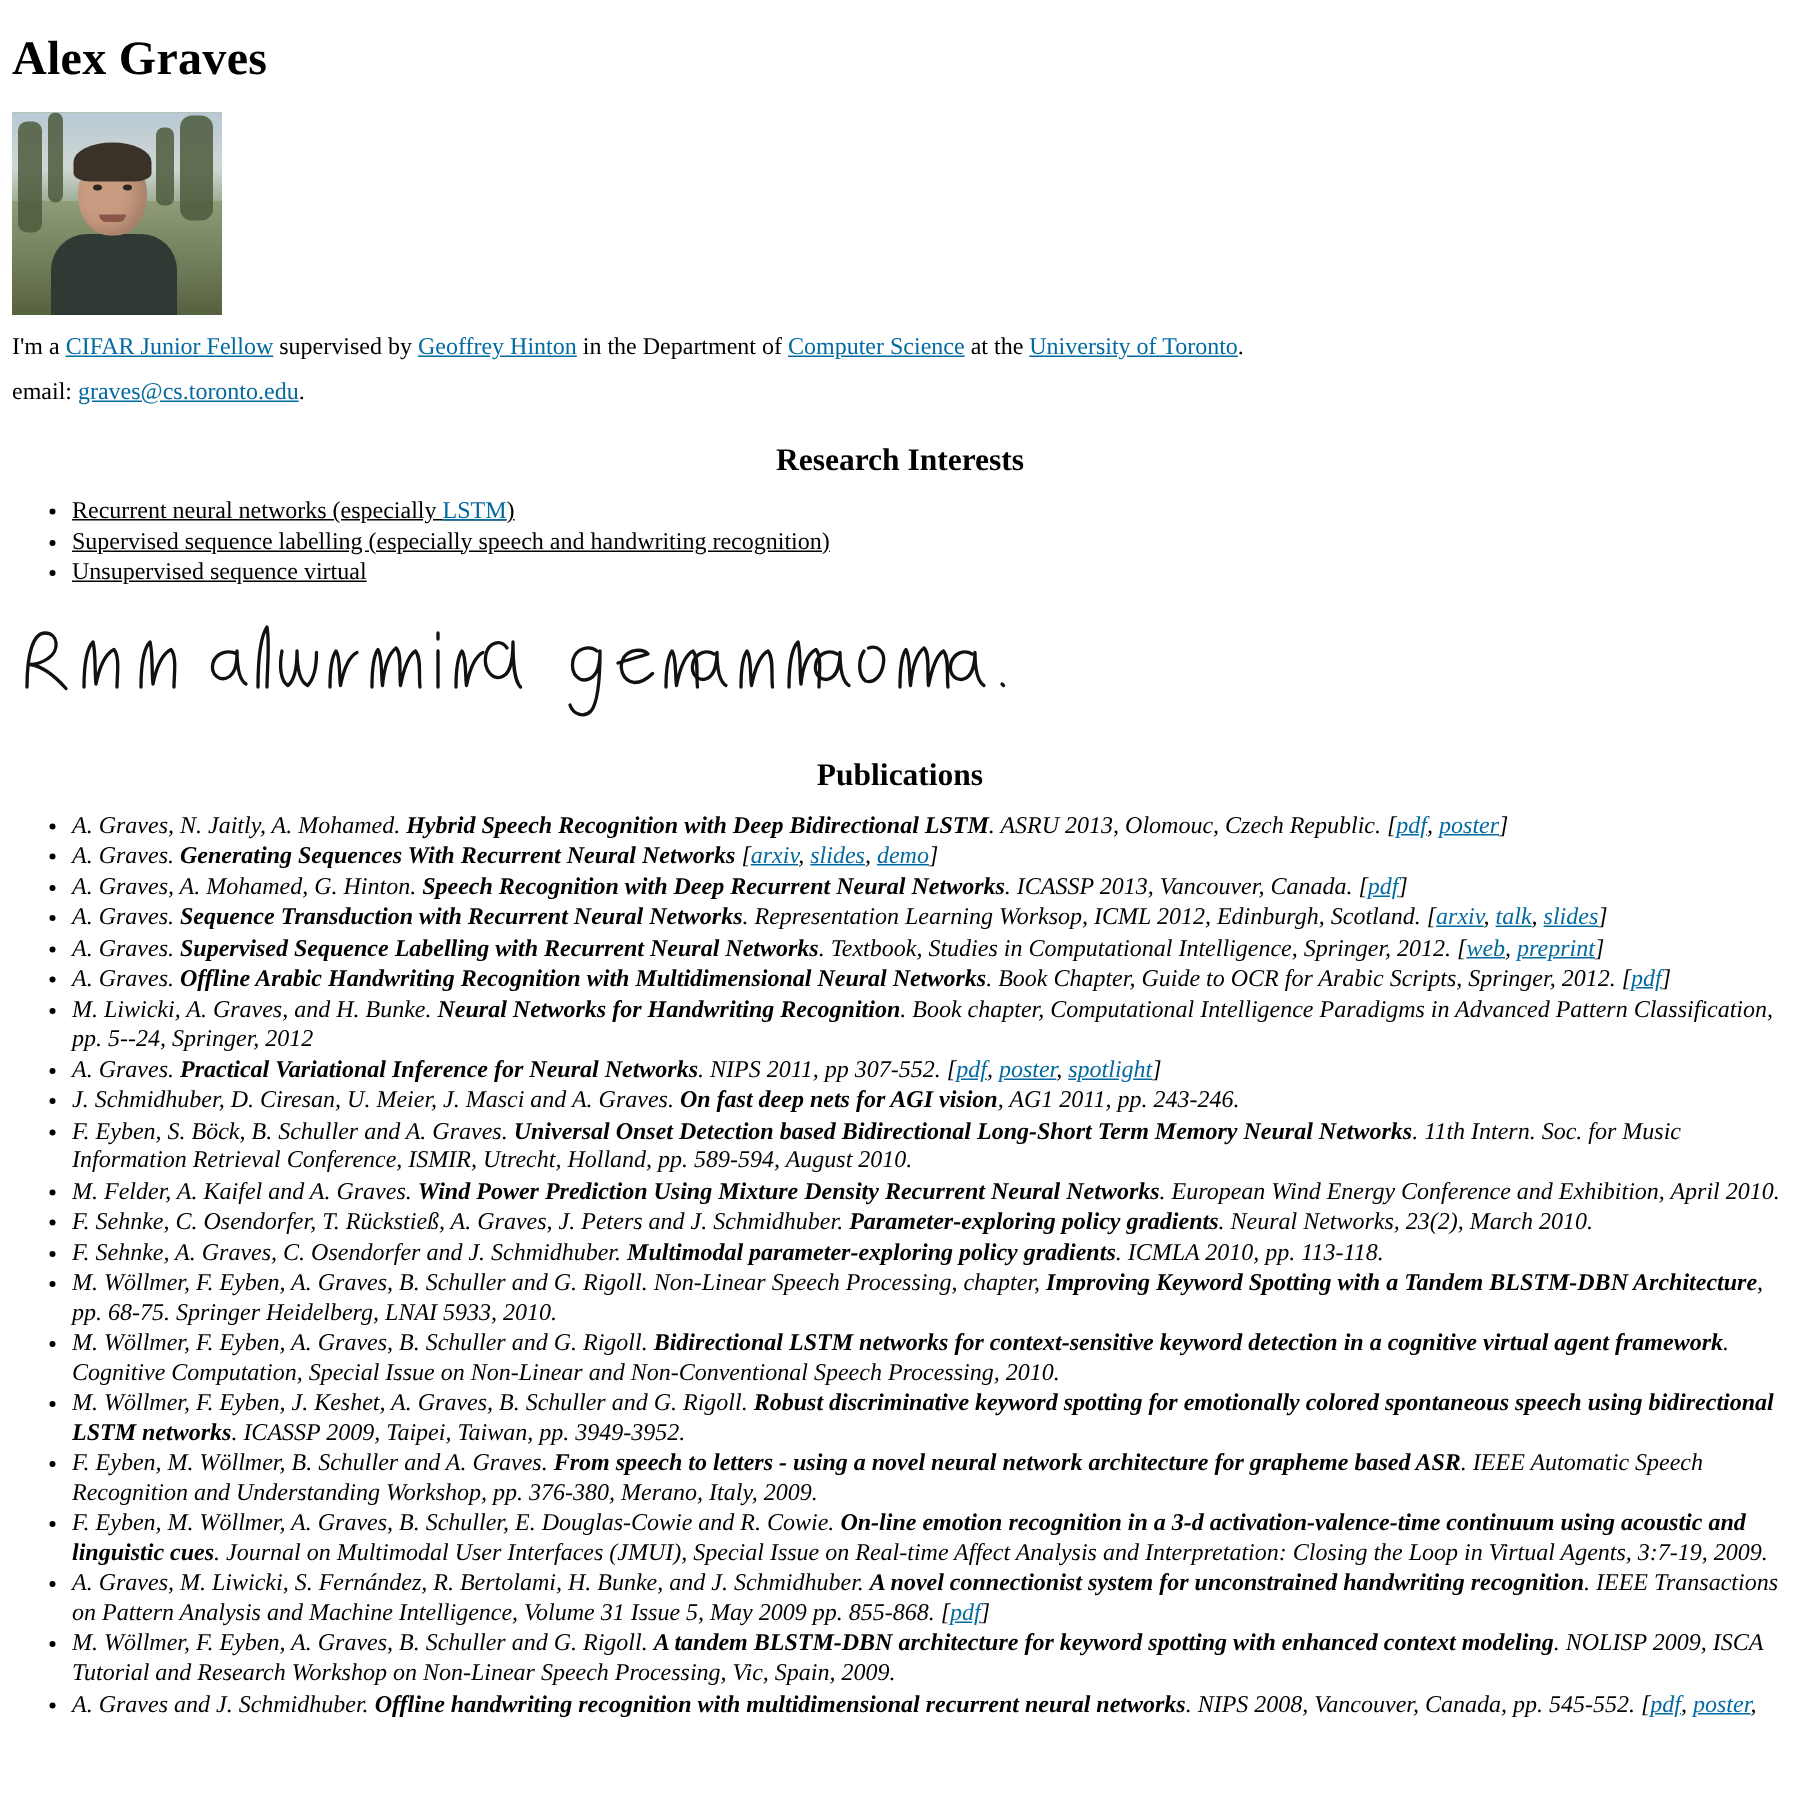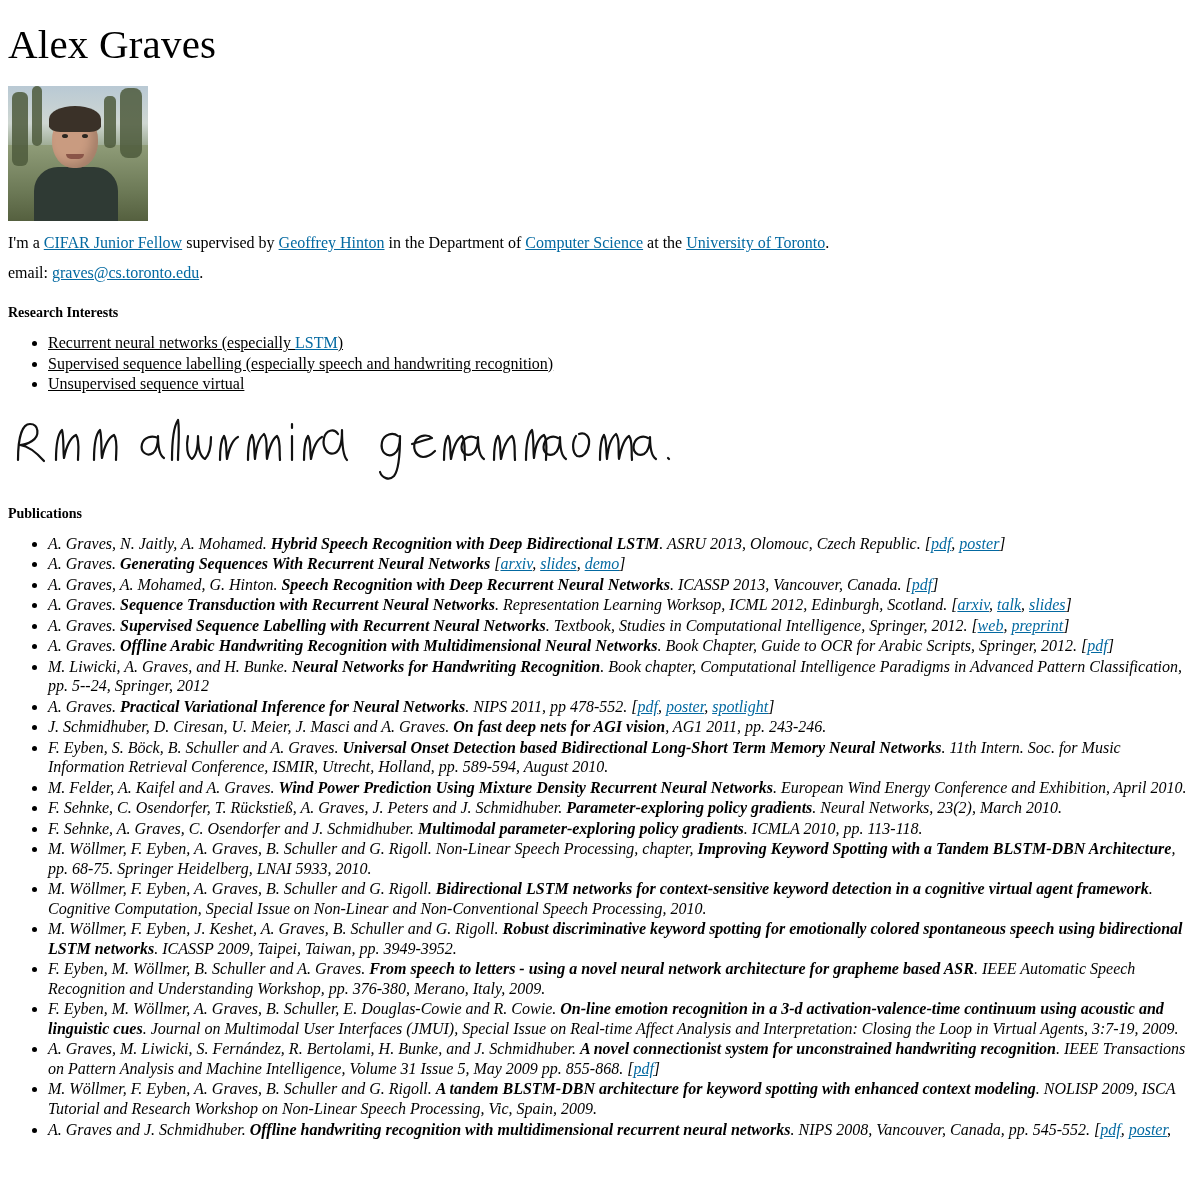--- a/index.html
+++ b/index.html
@@ -14,30 +14,31 @@
     font-size: 16px;
     color: #000000;
     -webkit-font-smoothing: antialiased;
   }
   .page {
     padding: 8px 8px 40px 8px;
     box-sizing: border-box;
   }
   h1.name {
     font-family: "Liberation Serif", serif;
-    font-size: 41px;
-    font-weight: normal;
+    font-size: 32px;
+    font-weight: bold;
     margin: 12px 0 18px 0;
     letter-spacing: 0.2px;
   }
   h2.section {
     font-family: "Liberation Serif", serif;
-    font-size: 14px;
+    font-size: 21px;
     font-weight: bold;
     margin: 22px 0 12px 0;
+    text-align: center;
   }
   a {
     color: #0369a1;
     text-decoration: underline;
   }
   p.line {
     margin: 10px 0;
     font-size: 16px;
     line-height: 1.25;
   }
@@ -215,21 +216,21 @@
   <h2 class="section">Publications</h2>
 
   <ul class="pubs" id="pubs-list">
       <li><span>A. Graves, N. Jaitly, A. Mohamed. </span><span class="b">Hybrid Speech Recognition with Deep Bidirectional LSTM</span><span>. ASRU 2013, Olomouc, Czech Republic. [</span><a href="#">pdf</a><span>, </span><a href="#">poster</a><span>]</span></li>
       <li><span>A. Graves. </span><span class="b">Generating Sequences With Recurrent Neural Networks</span><span> [</span><a href="#">arxiv</a><span>, </span><a href="#">slides</a><span>, </span><a href="#">demo</a><span>]</span></li>
       <li><span>A. Graves, A. Mohamed, G. Hinton. </span><span class="b">Speech Recognition with Deep Recurrent Neural Networks</span><span>. ICASSP 2013, Vancouver, Canada. [</span><a href="#">pdf</a><span>]</span></li>
       <li><span>A. Graves. </span><span class="b">Sequence Transduction with Recurrent Neural Networks</span><span>. Representation Learning Worksop, ICML 2012, Edinburgh, Scotland. [</span><a href="#">arxiv</a><span>, </span><a href="#">talk</a><span>, </span><a href="#">slides</a><span>]</span></li>
       <li><span>A. Graves. </span><span class="b">Supervised Sequence Labelling with Recurrent Neural Networks</span><span>. Textbook, Studies in Computational Intelligence, Springer, 2012. [</span><a href="#">web</a><span>, </span><a href="#">preprint</a><span>]</span></li>
       <li><span>A. Graves. </span><span class="b">Offline Arabic Handwriting Recognition with Multidimensional Neural Networks</span><span>. Book Chapter, Guide to OCR for Arabic Scripts, Springer, 2012. [</span><a href="#">pdf</a><span>]</span></li>
       <li><span>M. Liwicki, A. Graves, and H. Bunke. </span><span class="b">Neural Networks for Handwriting Recognition</span><span>. Book chapter, Computational Intelligence Paradigms in Advanced Pattern Classification, pp. 5--24, Springer, 2012</span></li>
-      <li><span>A. Graves. </span><span class="b">Practical Variational Inference for Neural Networks</span><span>. NIPS 2011, pp 478-552. [</span><a href="#">pdf</a><span>, </span><a href="#">poster</a><span>, </span><a href="#">spotlight</a><span>]</span></li>
+      <li><span>A. Graves. </span><span class="b">Practical Variational Inference for Neural Networks</span><span>. NIPS 2011, pp 307-552. [</span><a href="#">pdf</a><span>, </span><a href="#">poster</a><span>, </span><a href="#">spotlight</a><span>]</span></li>
       <li><span>J. Schmidhuber, D. Ciresan, U. Meier, J. Masci and A. Graves. </span><span class="b">On fast deep nets for AGI vision</span><span>, AG1 2011, pp. 243-246.</span></li>
       <li><span>F. Eyben, S. Böck, B. Schuller and A. Graves. </span><span class="b">Universal Onset Detection based Bidirectional Long-Short Term Memory Neural Networks</span><span>. 11th Intern. Soc. for Music Information Retrieval Conference, ISMIR, Utrecht, Holland, pp. 589-594, August 2010.</span></li>
       <li><span>M. Felder, A. Kaifel and A. Graves. </span><span class="b">Wind Power Prediction Using Mixture Density Recurrent Neural Networks</span><span>. European Wind Energy Conference and Exhibition, April 2010.</span></li>
       <li><span>F. Sehnke, C. Osendorfer, T. Rückstieß, A. Graves, J. Peters and J. Schmidhuber. </span><span class="b">Parameter-exploring policy gradients</span><span>. Neural Networks, 23(2), March 2010.</span></li>
       <li><span>F. Sehnke, A. Graves, C. Osendorfer and J. Schmidhuber. </span><span class="b">Multimodal parameter-exploring policy gradients</span><span>. ICMLA 2010, pp. 113-118.</span></li>
       <li><span>M. Wöllmer, F. Eyben, A. Graves, B. Schuller and G. Rigoll. Non-Linear Speech Processing, chapter, </span><span class="b">Improving Keyword Spotting with a Tandem BLSTM-DBN Architecture</span><span>, pp. 68-75. Springer Heidelberg, LNAI 5933, 2010.</span></li>
       <li><span>M. Wöllmer, F. Eyben, A. Graves, B. Schuller and G. Rigoll. </span><span class="b">Bidirectional LSTM networks for context-sensitive keyword detection in a cognitive virtual agent framework</span><span>. Cognitive Computation, Special Issue on Non-Linear and Non-Conventional Speech Processing, 2010.</span></li>
       <li><span>M. Wöllmer, F. Eyben, J. Keshet, A. Graves, B. Schuller and G. Rigoll. </span><span class="b">Robust discriminative keyword spotting for emotionally colored spontaneous speech using bidirectional LSTM networks</span><span>. ICASSP 2009, Taipei, Taiwan, pp. 3949-3952.</span></li>
       <li><span>F. Eyben, M. Wöllmer, B. Schuller and A. Graves. </span><span class="b">From speech to letters - using a novel neural network architecture for grapheme based ASR</span><span>. IEEE Automatic Speech Recognition and Understanding Workshop, pp. 376-380, Merano, Italy, 2009.</span></li>
       <li><span>F. Eyben, M. Wöllmer, A. Graves, B. Schuller, E. Douglas-Cowie and R. Cowie. </span><span class="b">On-line emotion recognition in a 3-d activation-valence-time continuum using acoustic and linguistic cues</span><span>. Journal on Multimodal User Interfaces (JMUI), Special Issue on Real-time Affect Analysis and Interpretation: Closing the Loop in Virtual Agents, 3:7-19, 2009.</span></li>

